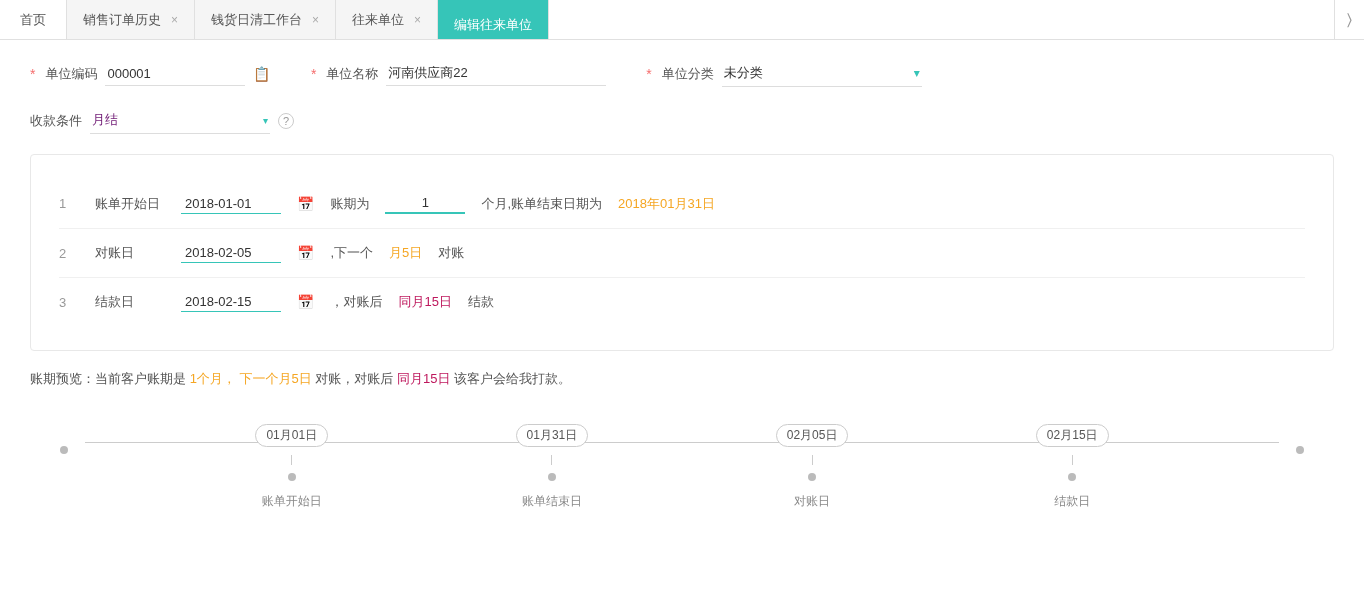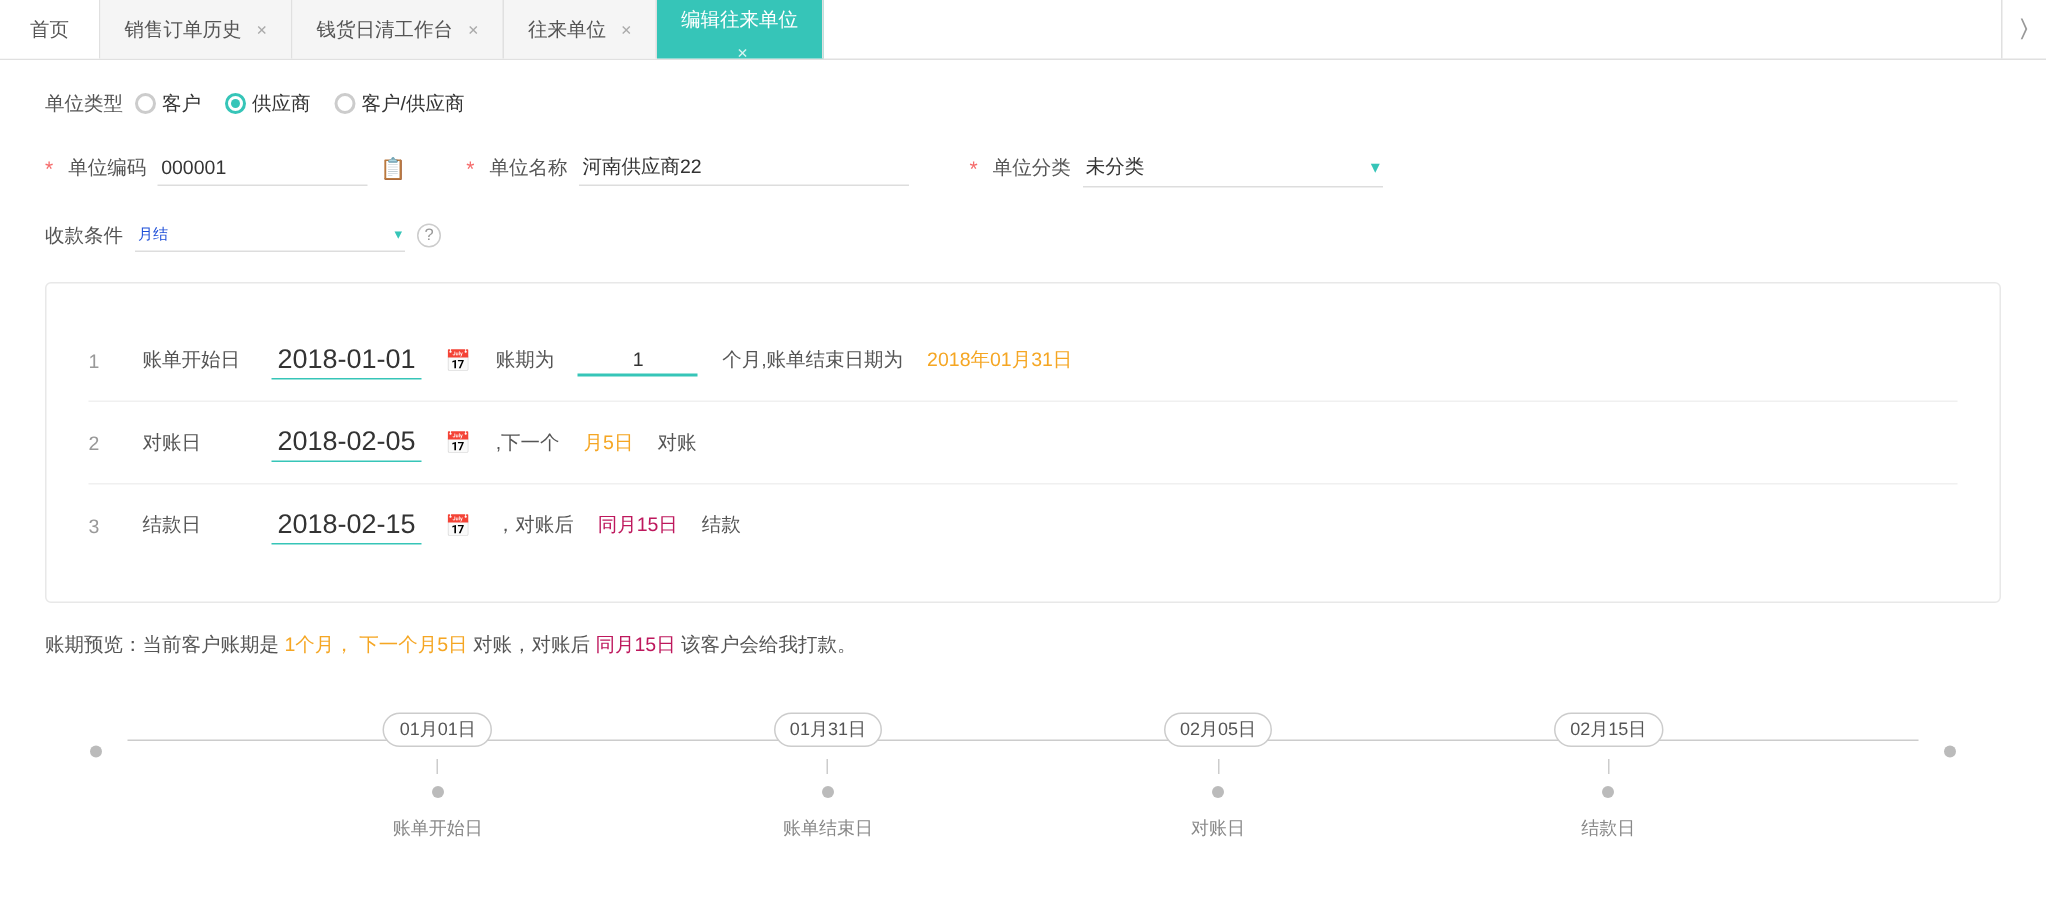--- a/index.html
+++ b/index.html
@@ -10,21 +10,21 @@
       display: flex;
       align-items: stretch;
       background: #fff;
       border-bottom: 1px solid #e0e0e0;
       height: 40px;
       padding-left: 0;
     }
     .tab-item {
       display: flex;
       align-items: center;
-      padding: 4px 16px;
+      padding: 16px 16px;
       cursor: pointer;
       font-size: 13px;
       color: #555;
       border-right: 1px solid #e0e0e0;
       white-space: nowrap;
       gap: 6px;
       background: #f5f5f5;
       border-bottom: none;
       position: relative;
     }
@@ -144,22 +144,22 @@
     .dropdown-field {
       display: flex;
       align-items: center;
       border-bottom: 1px solid #ddd;
       padding: 4px 2px;
       width: 180px;
       cursor: pointer;
       gap: 4px;
     }
     .dropdown-value {
-      color: #1d4ed8;
-      font-size: 10px;
+      color: #701a75;
+      font-size: 13px;
       flex: 1;
     }
     .dropdown-arrow {
       color: #36c5b8;
       font-size: 10px;
     }
     .dropdown-plain {
       display: flex;
       align-items: center;
       border-bottom: 1px solid #ddd;
@@ -219,21 +219,21 @@
     }
     .row-label {
       width: 70px;
       color: #555;
       font-size: 13px;
     }
     .row-date-input {
       border: none;
       border-bottom: 1px solid #36c5b8;
       padding: 2px 4px;
-      font-size: 18px;
+      font-size: 13px;
       color: #333;
       outline: none;
       width: 100px;
     }
     .row-text {
       font-size: 13px;
       color: #555;
     }
     .highlight-orange {
       color: #f5a623;
@@ -304,39 +304,20 @@
   </div>
   <div class="tab-item active">
     <span>编辑往来单位</span>
     <span class="tab-close">×</span>
   </div>
   <div class="tab-arrow">〉</div>
 </div>
 
 <div class="main-content">
 
-  <div class="form-row">
-    <div class="form-field">
-      <span class="field-label">单位类型</span>
-      <div class="radio-group">
-        <label class="radio-item">
-          <span class="radio-circle"></span>
-          <span>客户</span>
-        </label>
-        <label class="radio-item">
-          <span class="radio-circle checked"></span>
-          <span>供应商</span>
-        </label>
-        <label class="radio-item">
-          <span class="radio-circle"></span>
-          <span>客户/供应商</span>
-        </label>
-      </div>
-    </div>
-  </div>
 
   <div class="form-row" style="gap:40px;">
     <div class="form-field">
       <span class="required-star">*</span>
       <span class="field-label">单位编码</span>
       <input class="input-field" type="text" value="000001" style="">
       <span class="calendar-icon">📋</span>
     </div>
     <div class="form-field">
       <span class="required-star">*</span>

